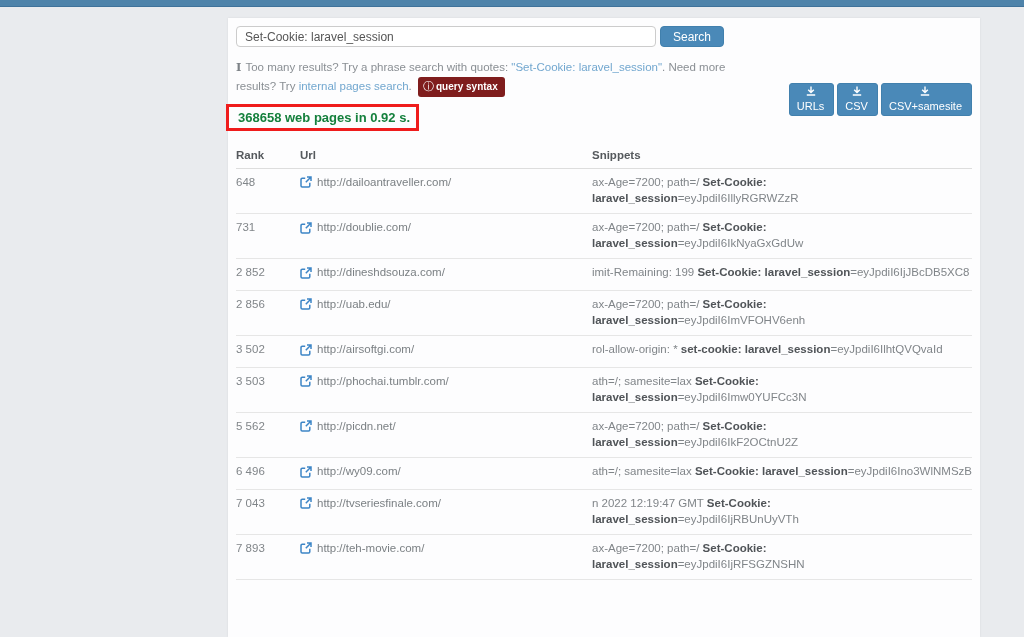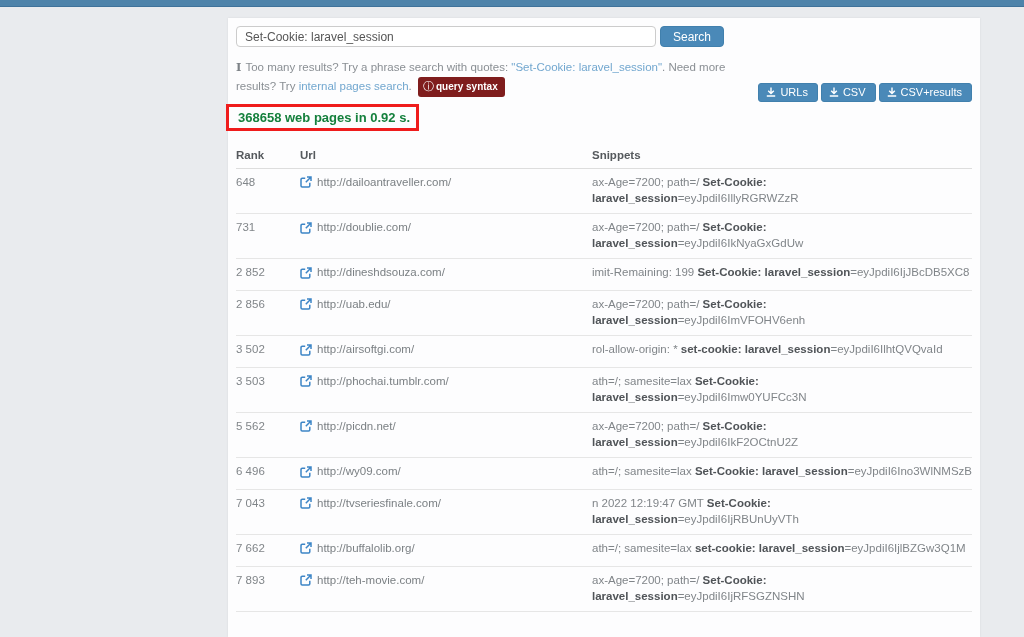--- a/index.html
+++ b/index.html
@@ -53,20 +53,21 @@
     border:3px solid #ef1c1c; padding:1px 6px 2px 9px;
   }
   .summary-text { font-size:13px; font-weight:bold; color:#15803d;text-align:center; }
   
   .export-group { position:absolute; top:65px; right:8px; display:flex; gap:3px; }
   .export-btn {
     background:#4a89b8; border:1px solid #4180ad; border-radius:3px;
     color:#fff; font-size:11px; padding:2px 9px 3px 7px; cursor:pointer;
     display:flex; align-items:center; gap:4px;
     font-family:"Liberation Sans", sans-serif;
+    flex-direction:column;
   }
   
   table.results {
     margin-top:14px; width:100%; border-collapse:collapse;
     font-size:11.5px; color:#808589;
   }
   table.results th {
     text-align:left; font-size:11.5px; font-weight:bold; color:#55595d;
     padding:4px 0 7px 0; border-bottom:1px solid #dddddd;
   }
@@ -112,21 +113,21 @@
     <button class="export-btn">
       <svg class="dl-ic" width="10" height="10" viewBox="0 0 10 10">
           <path d="M5 0.5v5.5M2.2 3.8L5 6.6l2.8-2.8M0.8 9h8.4" stroke="#ffffff" stroke-width="1.4" fill="none"></path>
         </svg>
       <span>CSV</span>
     </button>
     <button class="export-btn">
       <svg class="dl-ic" width="10" height="10" viewBox="0 0 10 10">
           <path d="M5 0.5v5.5M2.2 3.8L5 6.6l2.8-2.8M0.8 9h8.4" stroke="#ffffff" stroke-width="1.4" fill="none"></path>
         </svg>
-      <span>CSV+results</span>
+      <span>CSV+samesite</span>
     </button>
   </div>
 
   <table class="results">
     <thead>
       <tr>
         <th class="col-rank">Rank</th>
         <th class="col-url">Url</th>
         <th class="col-snippets">Snippets</th>
       </tr>
@@ -249,33 +250,20 @@
                 <path d="M7 1h4v4M10.7 1.3L5.8 6.2" fill="none" stroke="#3d85c6" stroke-width="1.5"></path>
               </svg>
               <span>http://tvseriesfinale.com/</span>
             </a></td>
           <td class="cell-snippet">
             <div class="snippet-line"><span>n 2022 12:19:47 GMT </span><span class="snip-b">Set-Cookie:</span></div>
             <div class="snippet-line"><span class="snip-b">laravel_session</span><span>=eyJpdiI6IjRBUnUyVTh</span></div>
           </td>
         </tr>
         <tr>
-          <td class="cell-rank">7 662</td>
-          <td class="cell-url"><a class="url-link" href="#">
-              <svg class="ext-icon" width="12" height="12" viewBox="0 0 12 12">
-                <path d="M9.8 6.8v3a1.2 1.2 0 0 1-1.2 1.2H2.2A1.2 1.2 0 0 1 1 9.8V3.4a1.2 1.2 0 0 1 1.2-1.2h3" fill="none" stroke="#3d85c6" stroke-width="1.5"></path>
-                <path d="M7 1h4v4M10.7 1.3L5.8 6.2" fill="none" stroke="#3d85c6" stroke-width="1.5"></path>
-              </svg>
-              <span>http://buffalolib.org/</span>
-            </a></td>
-          <td class="cell-snippet">
-            <div class="snippet-line"><span>ath=/; samesite=lax </span><span class="snip-b">set-cookie: laravel_session</span><span>=eyJpdiI6IjlBZGw3Q1M</span></div>
-          </td>
-        </tr>
-        <tr>
           <td class="cell-rank">7 893</td>
           <td class="cell-url"><a class="url-link" href="#">
               <svg class="ext-icon" width="12" height="12" viewBox="0 0 12 12">
                 <path d="M9.8 6.8v3a1.2 1.2 0 0 1-1.2 1.2H2.2A1.2 1.2 0 0 1 1 9.8V3.4a1.2 1.2 0 0 1 1.2-1.2h3" fill="none" stroke="#3d85c6" stroke-width="1.5"></path>
                 <path d="M7 1h4v4M10.7 1.3L5.8 6.2" fill="none" stroke="#3d85c6" stroke-width="1.5"></path>
               </svg>
               <span>http://teh-movie.com/</span>
             </a></td>
           <td class="cell-snippet">
             <div class="snippet-line"><span>ax-Age=7200; path=/ </span><span class="snip-b">Set-Cookie:</span></div>

